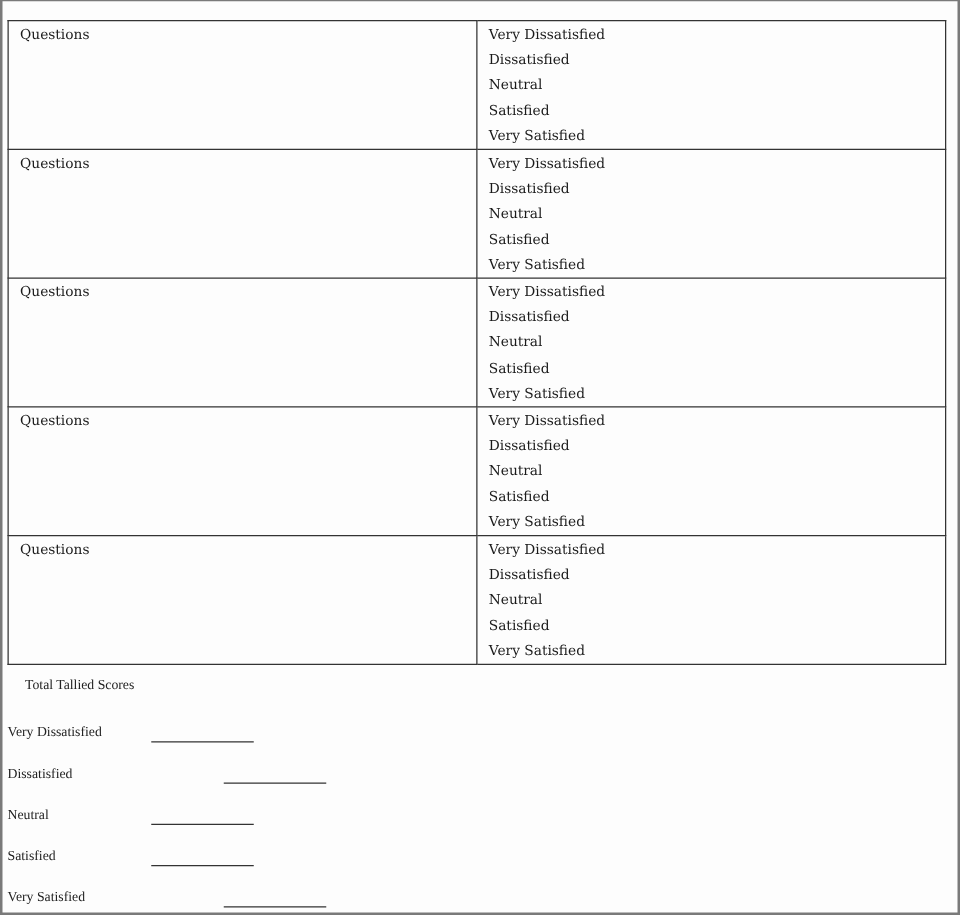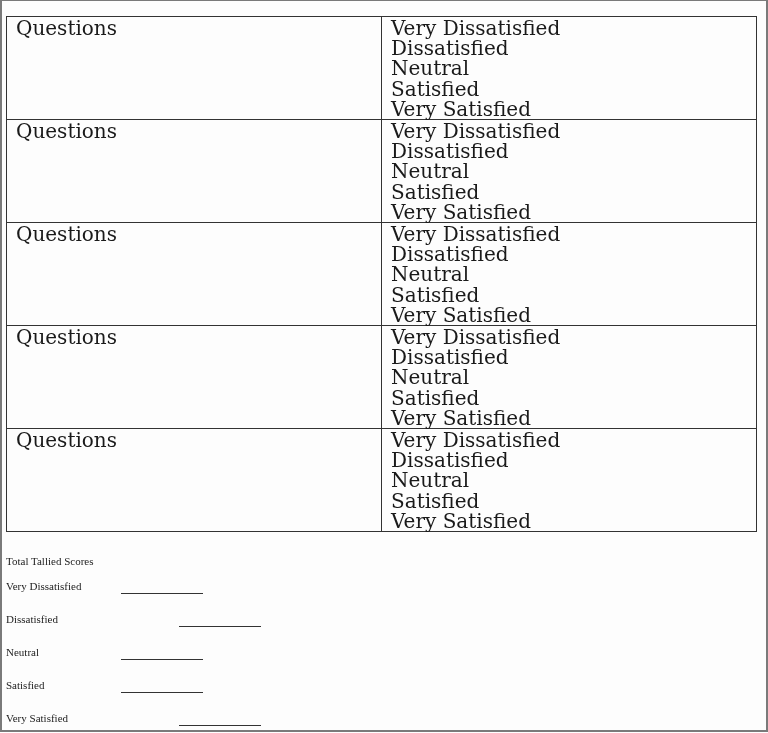--- a/index.html
+++ b/index.html
@@ -5,33 +5,33 @@
   html, body { margin: 0; padding: 0; }
   body { width: 768px; height: 733px; background: #fff; position: relative; overflow: hidden; }
   .page-frame {
     position: absolute; left: 0; top: 0; width: 764px; height: 729px;
     border: 2px solid #7a7a7a; border-top-width: 1px; background: #fdfdfd;
   }
   .survey-table {
     position: absolute; left: 6px; top: 16px; width: 751px;
     border-collapse: collapse; table-layout: fixed;
     font-family: "DejaVu Serif", "Liberation Serif", serif;
-    font-size: 20px; color: #1a1a1a;
+    font-size: 11px; color: #1a1a1a;
   }
   .survey-table td {
     border: 1px solid #333; vertical-align: top; padding: 1px 8px 0 9px;
     height: 100px; line-height: 20.2px;
   }
   .survey-table td.q-cell { width: 357px; }
   .opt { display: block; }
   .tally {
     position: absolute; left: 6px; top: 540px;
     font-family: "Liberation Serif", "DejaVu Serif", serif; font-size: 11px; color: #222;
   }
-  .tally-title { position: absolute; left: 0; top: 2px; white-space: nowrap; margin-top: 13px; }
+  .tally-title { position: absolute; left: 14px; top: 2px; white-space: nowrap; }
   .tally-row { position: absolute; left: 0; white-space: nowrap; height: 16px; }
   .tally-row .lbl { position: absolute; left: 0; top: 0; }
   .tally-row .blank { position: absolute; top: 13px; height: 0; border-bottom: 1px solid #333; width: 82px; }
 </style>
 </head>
 <body>
 
 <div class="page-frame"></div>
 
 <table class="survey-table">

